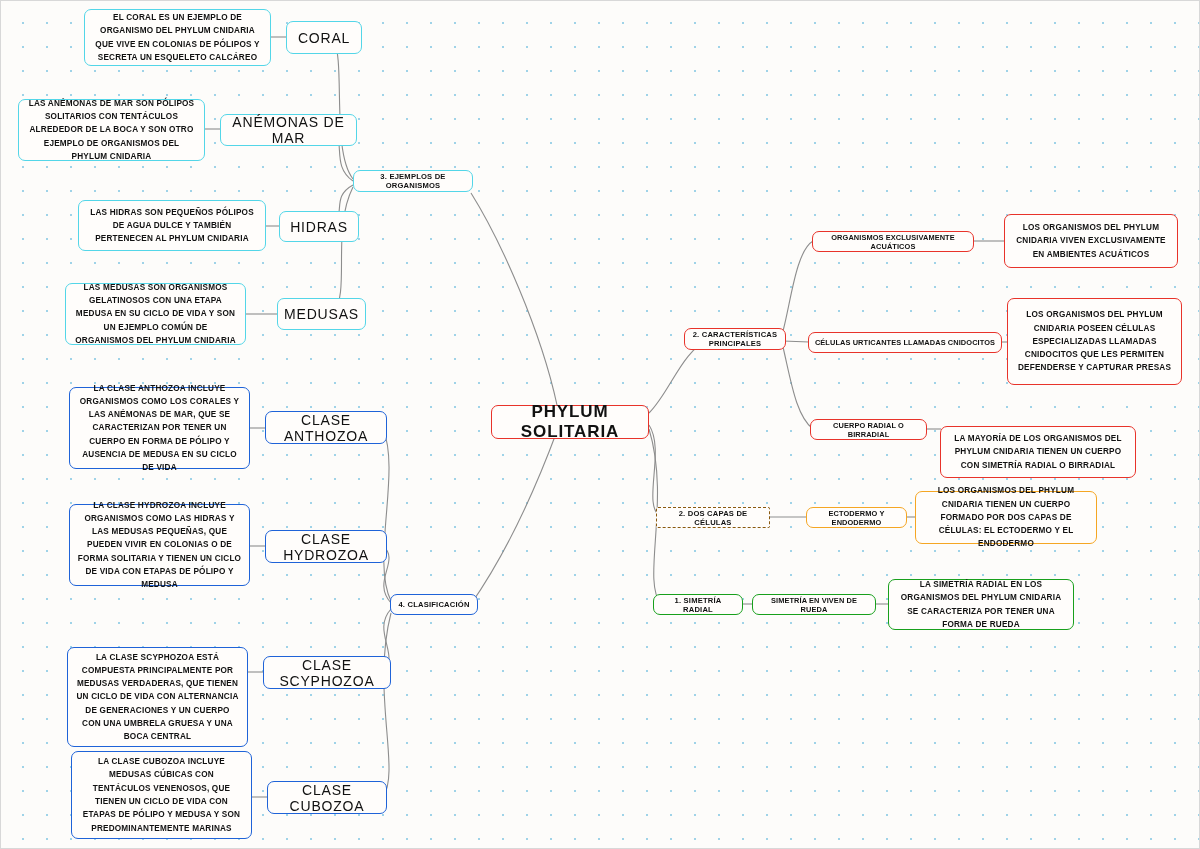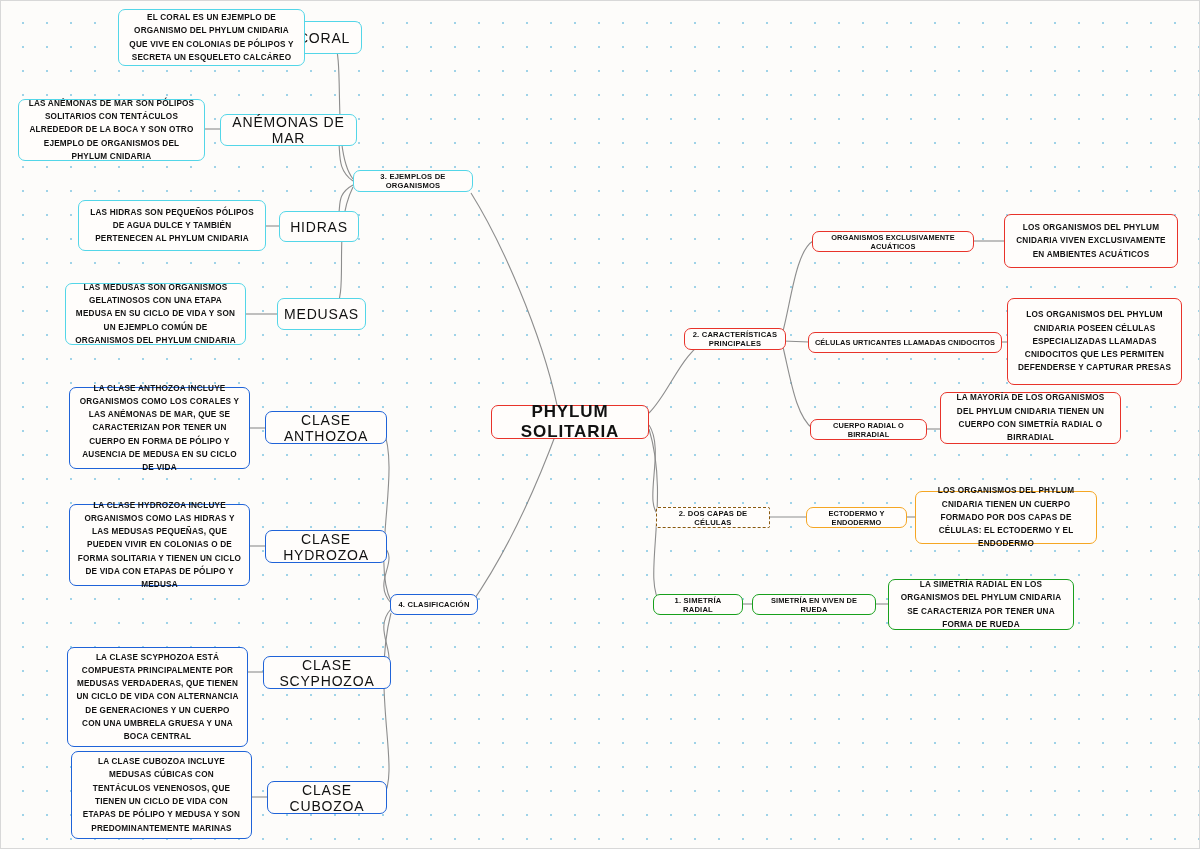--- a/index.html
+++ b/index.html
@@ -154,21 +154,21 @@
     <span>2. DOS CAPAS DE CÉLULAS</span>
   </div>
 
   <div class="node c-green t-mid" style="left:652px; top:593px; width:90px; height:21px;">
     <span>1. SIMETRÍA RADIAL</span>
   </div>
 
   <div class="node c-cyan t-title" style="left:285px; top:20px; width:76px; height:33px;">
     <span>CORAL</span>
   </div>
-  <div class="node c-cyan t-desc" style="left:83px; top:8px; width:187px; height:57px;margin-left:34px;">
+  <div class="node c-cyan t-desc" style="left:83px; top:8px; width:187px; height:57px;">
     <span>EL CORAL ES UN EJEMPLO DE ORGANISMO DEL PHYLUM CNIDARIA QUE VIVE EN COLONIAS DE PÓLIPOS Y SECRETA UN ESQUELETO CALCÁREO</span>
   </div>
 
   <div class="node c-cyan t-title" style="left:219px; top:113px; width:137px; height:32px;">
     <span>ANÉMONAS DE MAR</span>
   </div>
   <div class="node c-cyan t-desc" style="left:17px; top:98px; width:187px; height:62px;">
     <span>LAS ANÉMONAS DE MAR SON PÓLIPOS SOLITARIOS CON TENTÁCULOS ALREDEDOR DE LA BOCA Y SON OTRO EJEMPLO DE ORGANISMOS DEL PHYLUM CNIDARIA</span>
   </div>
 
@@ -224,21 +224,21 @@
   <div class="node c-red t-tag" style="left:807px; top:331px; width:194px; height:21px;">
     <span>CÉLULAS URTICANTES LLAMADAS CNIDOCITOS</span>
   </div>
   <div class="node c-red t-desc" style="left:1006px; top:297px; width:175px; height:87px;">
     <span>LOS ORGANISMOS DEL PHYLUM CNIDARIA POSEEN CÉLULAS ESPECIALIZADAS LLAMADAS CNIDOCITOS QUE LES PERMITEN DEFENDERSE Y CAPTURAR PRESAS</span>
   </div>
 
   <div class="node c-red t-tag" style="left:809px; top:418px; width:117px; height:21px;align-items:center;">
     <span>CUERPO RADIAL O BIRRADIAL</span>
   </div>
-  <div class="node c-red t-desc" style="left:939px; top:391px; width:181px; height:52px;">
+  <div class="node c-red t-desc" style="left:939px; top:425px; width:196px; height:52px;">
     <span>LA MAYORÍA DE LOS ORGANISMOS DEL PHYLUM CNIDARIA TIENEN UN CUERPO CON SIMETRÍA RADIAL O BIRRADIAL</span>
   </div>
 
   <div class="node c-orange t-tag" style="left:805px; top:506px; width:101px; height:21px;">
     <span>ECTODERMO Y ENDODERMO</span>
   </div>
   <div class="node c-orange t-desc" style="left:914px; top:490px; width:182px; height:53px;">
     <span>LOS ORGANISMOS DEL PHYLUM CNIDARIA TIENEN UN CUERPO FORMADO POR DOS CAPAS DE CÉLULAS: EL ECTODERMO Y EL ENDODERMO</span>
   </div>
 

